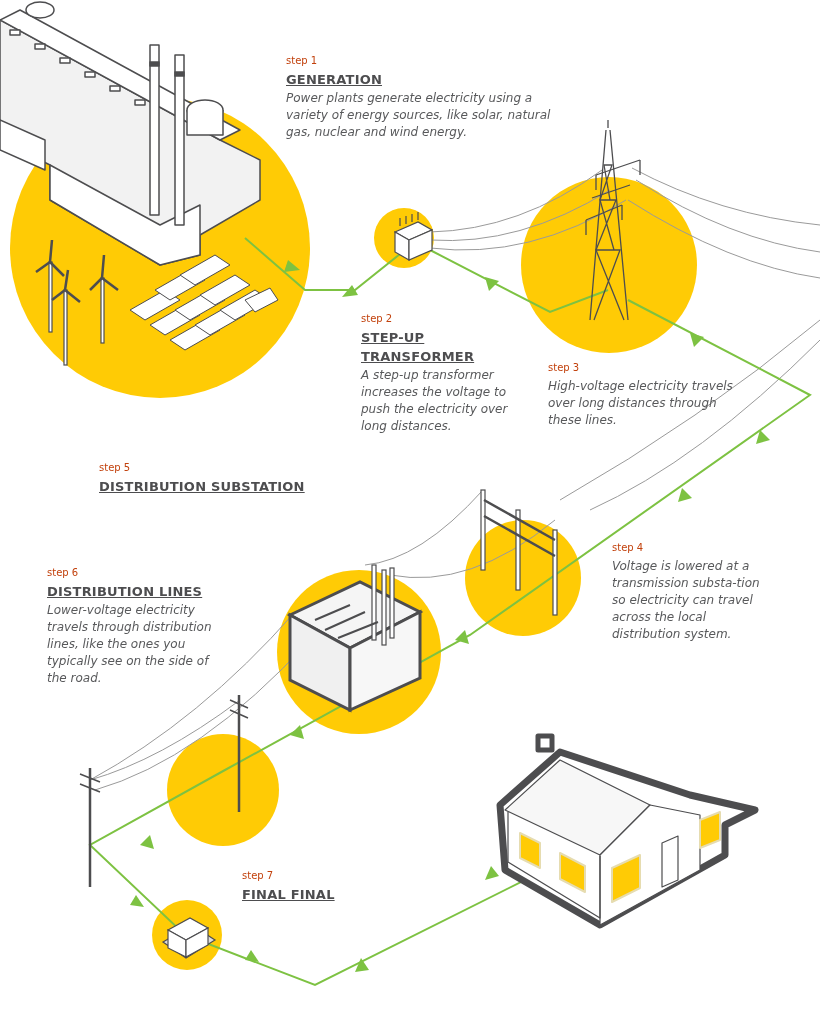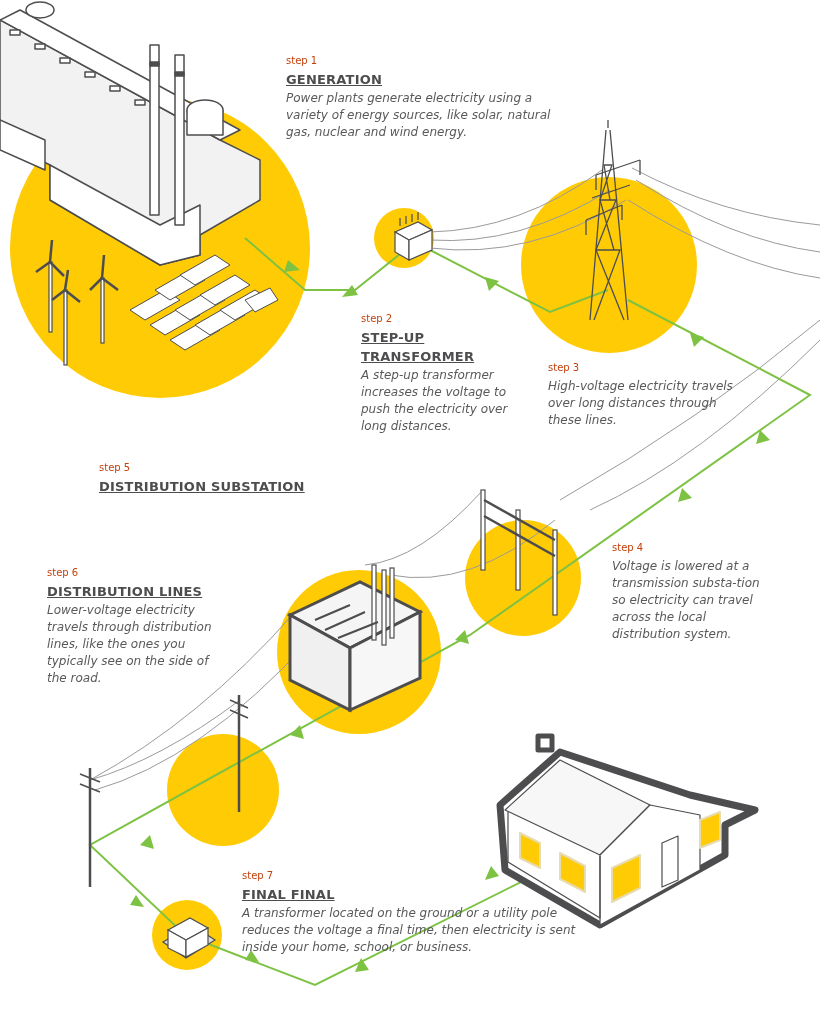--- a/index.html
+++ b/index.html
@@ -202,14 +202,13 @@
 
 <div class="step" style="left:47px; top:564px; width:180px;">
   <span class="num">step 6</span>
   <span class="title">DISTRIBUTION LINES</span>
   <span class="desc">Lower-voltage electricity travels through distribution lines, like the ones you typically see on the side of the road.</span>
 </div>
 
 <div class="step" style="left:214px; top:867px; width:355px;margin-left:28px;">
   <span class="num">step 7</span>
   <span class="title">FINAL FINAL</span>
-  <span class="desc">A transformer located on the ground or a utility pole reduces the voltage a final time, then electricity is sent inside your home, school, or business.</span>
 </div>
 
 </body></html>

